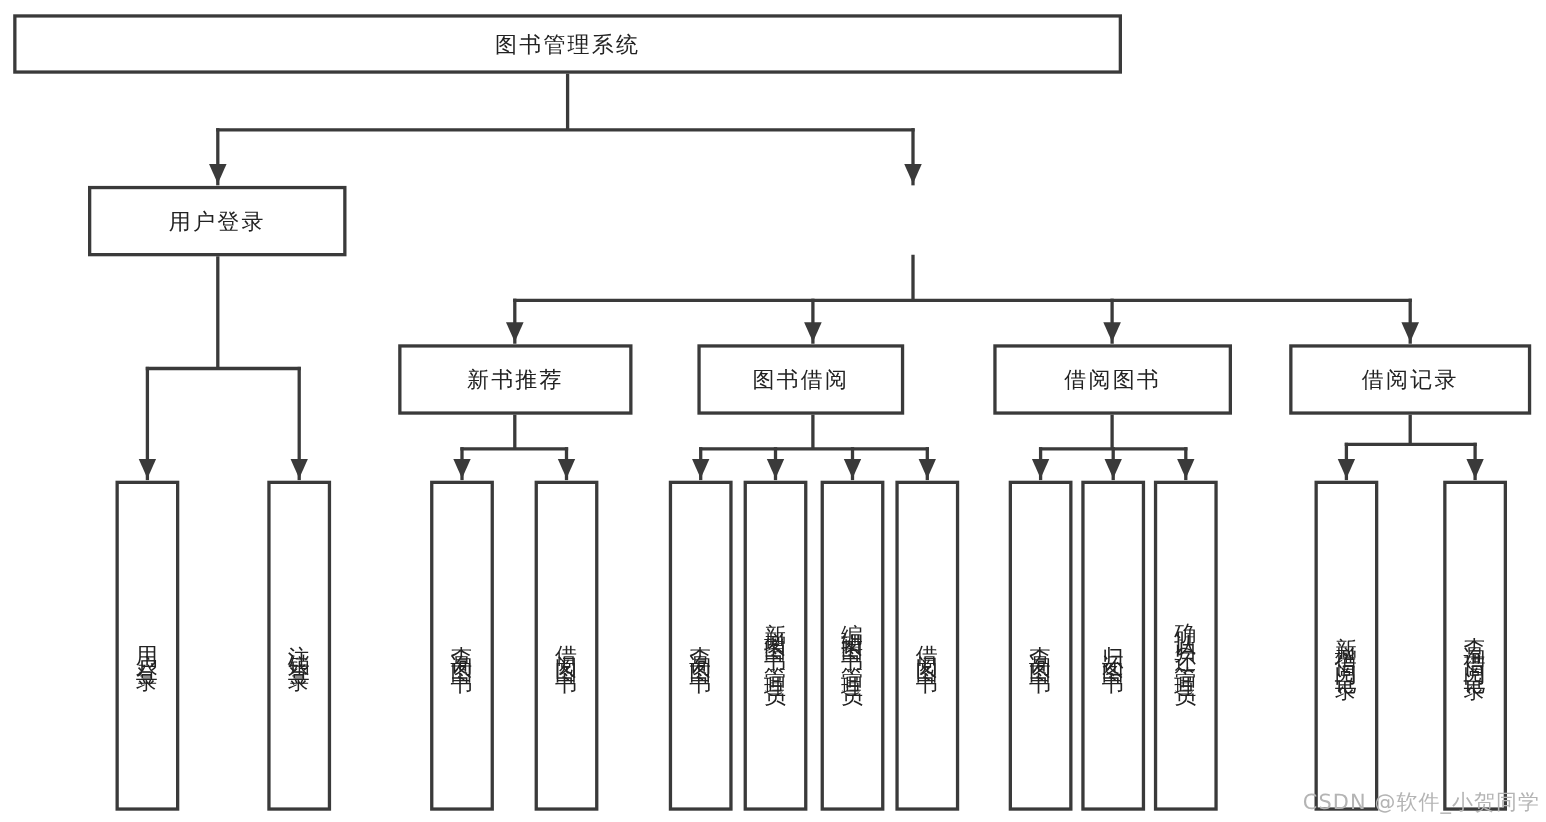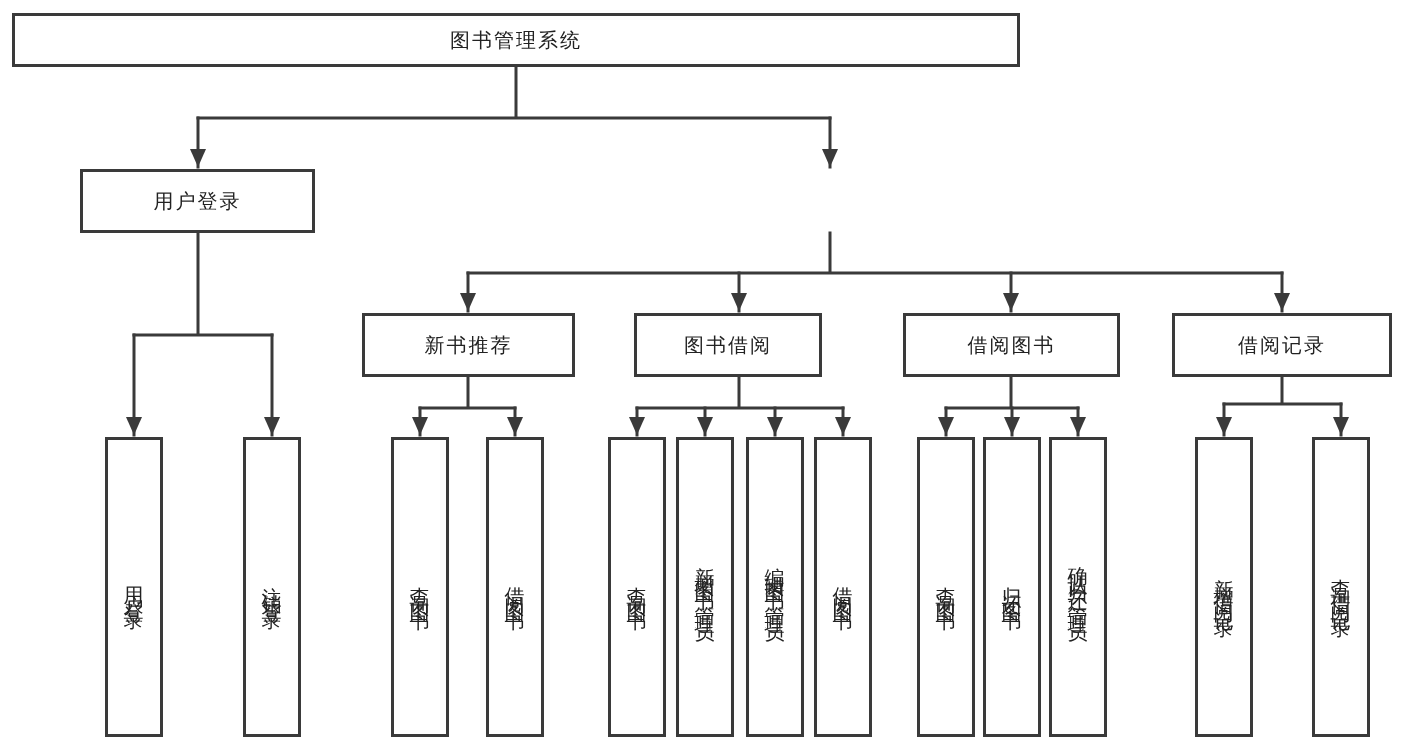--- a/index.html
+++ b/index.html
@@ -136,13 +136,14 @@
     <span class="lbl">确认归还（管理员）</span>
   </div>
 
   <div class="box leaf" style="left:1195px;top:437px;width:58px;height:300px;">
     <span class="lbl">新增借阅记录</span>
   </div>
   <div class="box leaf" style="left:1312px;top:437px;width:58px;height:300px;">
     <span class="lbl">查询借阅记录</span>
   </div>
 
+  <div class="watermark">CSDN @软件_小贺同学</div>
 </div>
 
 </body></html>

